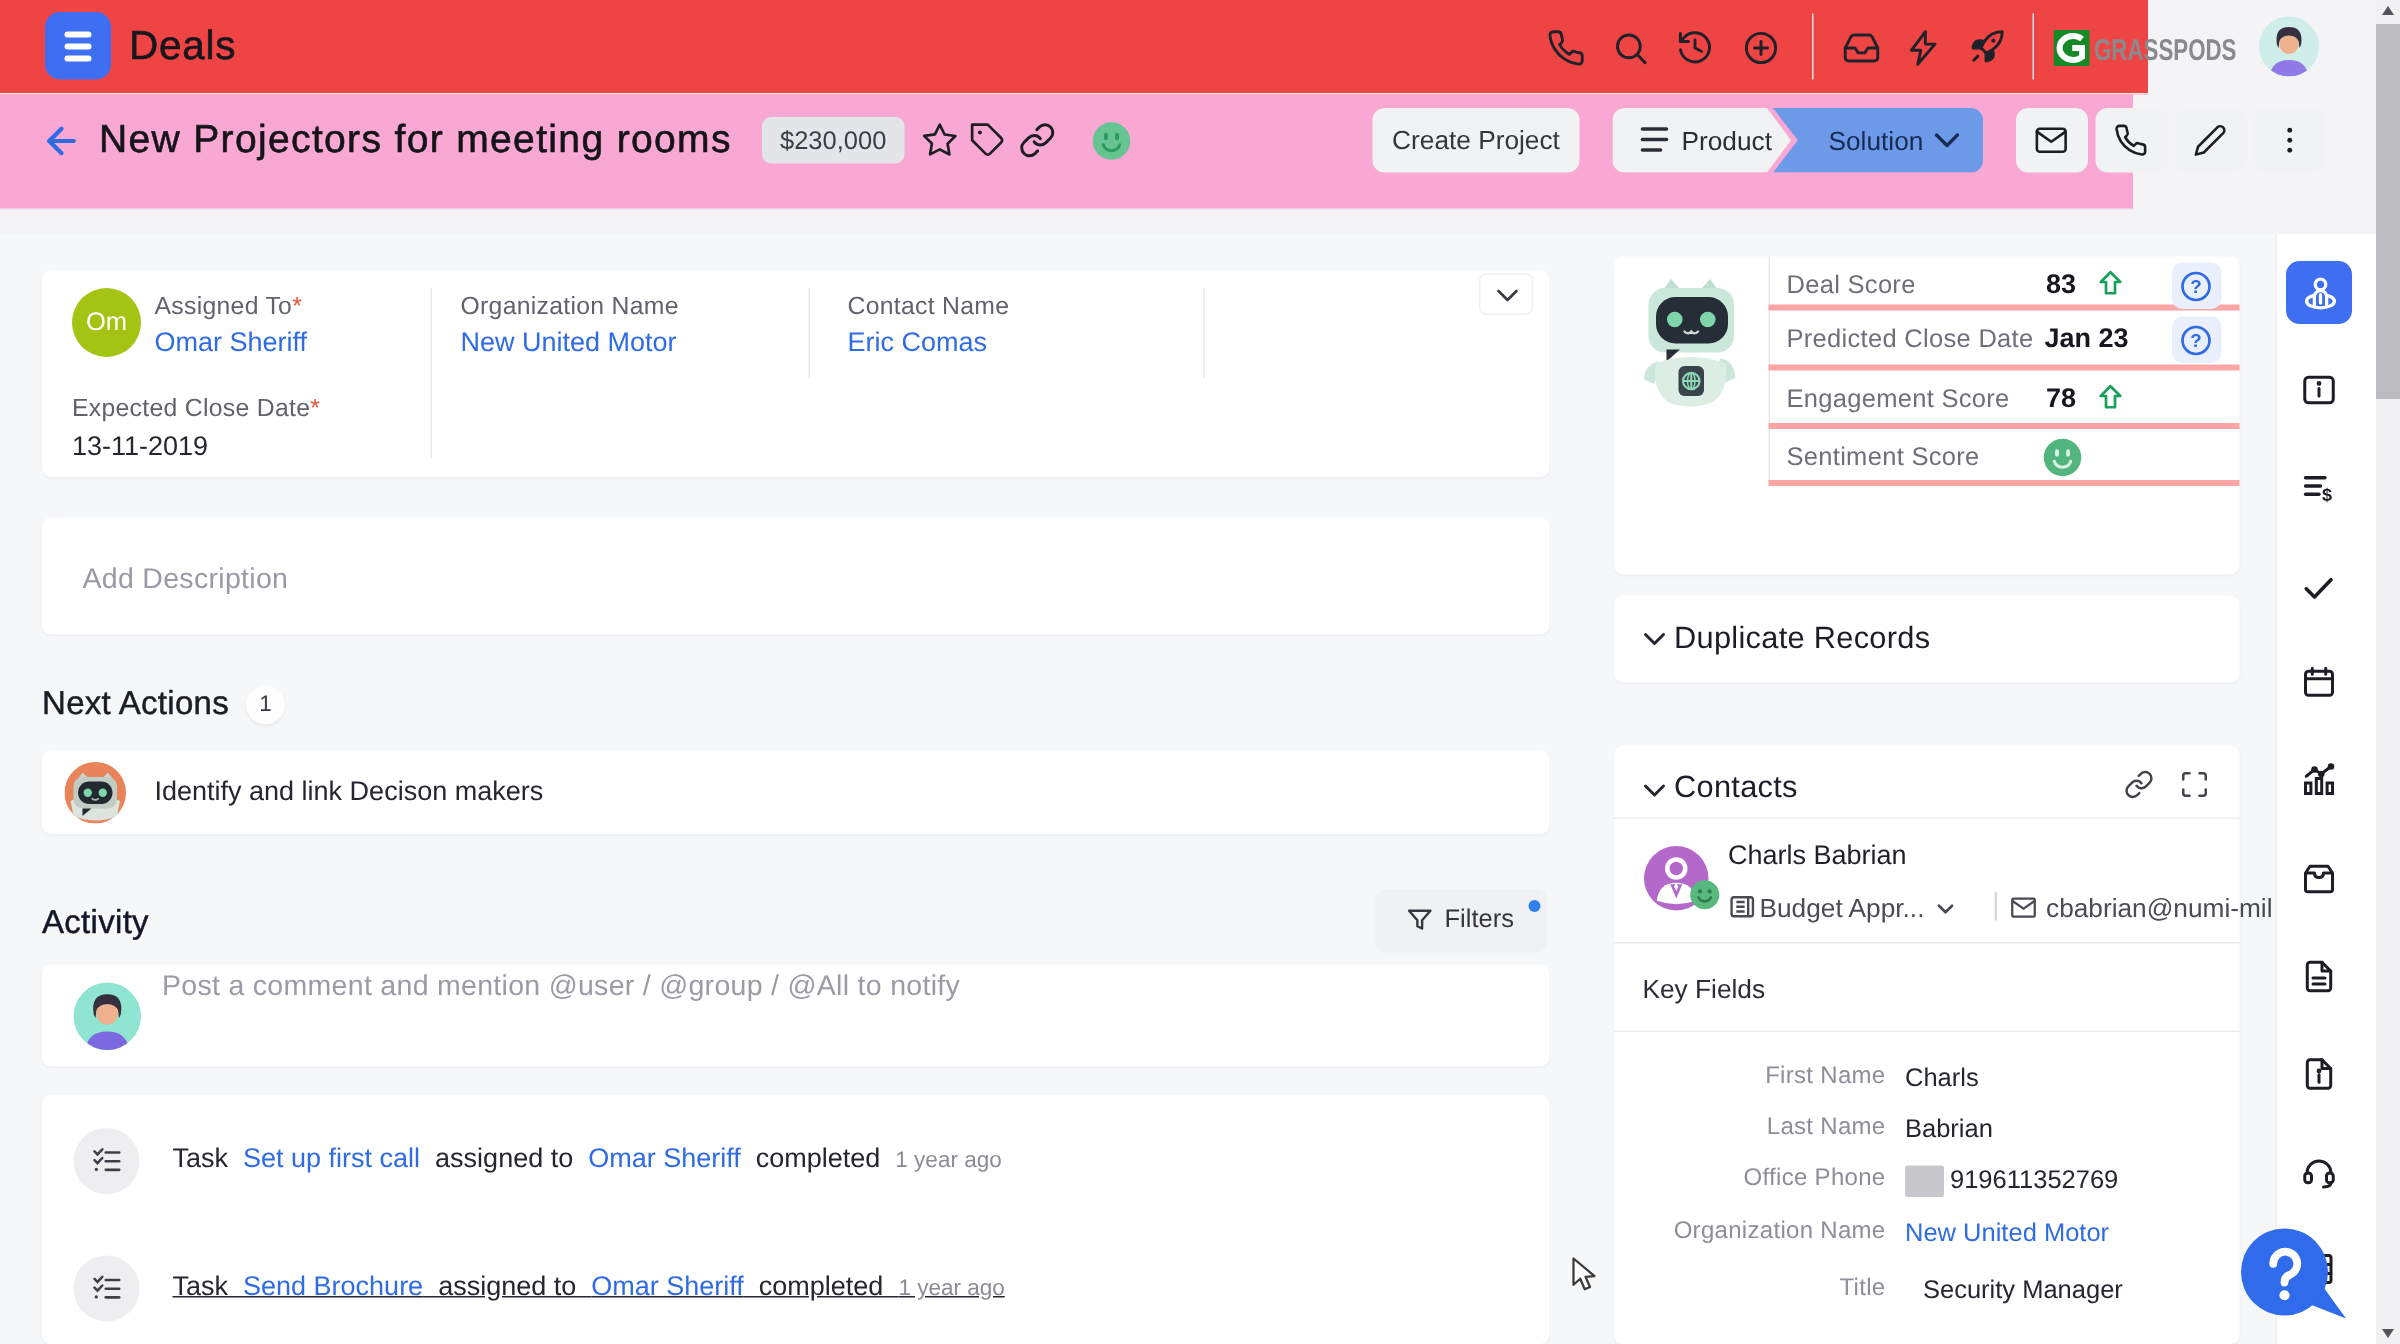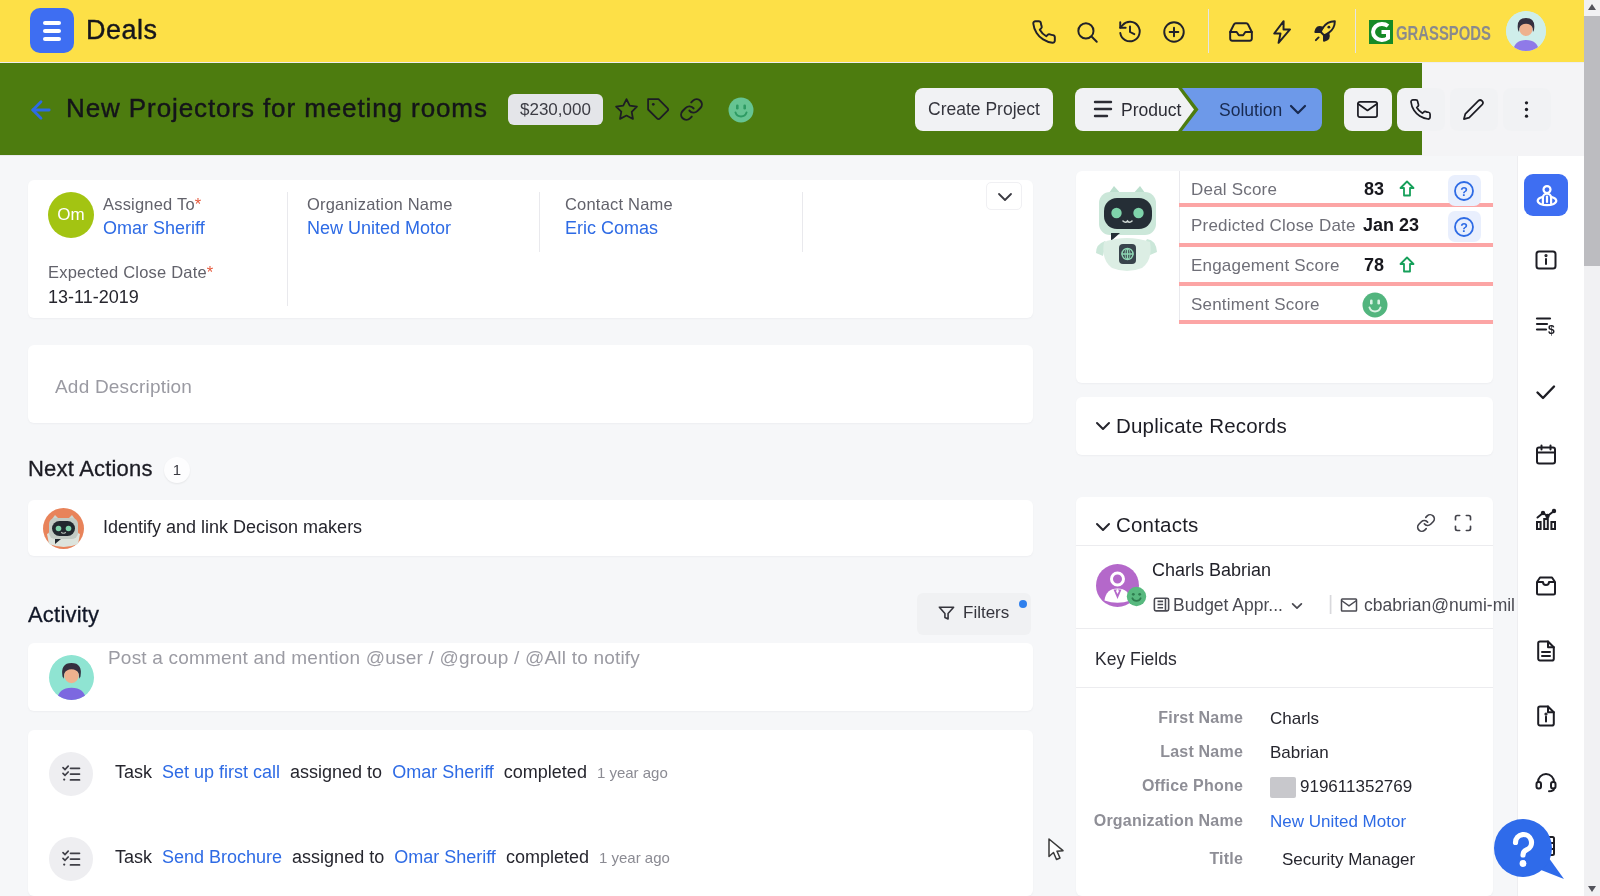--- a/index.html
+++ b/index.html
@@ -1,31 +1,31 @@
 <!DOCTYPE html>
 <html><head>
 <meta charset="utf-8">
 <style>
 * { margin:0; padding:0; box-sizing:border-box; }
 html,body { width:1600px; height:896px; overflow:hidden; font-family:"Liberation Sans", sans-serif; }
 body { background:#f4f4f6; position:relative; }
 
 
-#topbar { position:absolute; left:0; top:0; width:1584px; height:63px; background:#fde047; border-bottom:1px solid #ededf0; z-index:5; }
+#topbar { position:absolute; left:0; top:0; width:1432px; height:63px; background:#ef4444; border-bottom:1px solid #ededf0; z-index:5; }
 #hamb { position:absolute; left:30px; top:8px; width:44px; height:45px; background:#3e6ef2; border-radius:10px; }
 #hamb .l { position:absolute; left:13px; width:18px; height:3.5px; background:#fff; border-radius:2px; }
 #deals-t { position:absolute; left:86px; top:15px; font-size:27px; color:#16161c; letter-spacing:0.5px; -webkit-text-stroke:0.4px #16161c; }
 .topic { position:absolute; top:19px; width:26px; height:26px; color:#21212a; }
 #tsep1 { position:absolute; left:1208px; top:9px; width:1px; height:44px; background:#e4e4e8; }
 #tsep2 { position:absolute; left:1355px; top:9px; width:1px; height:44px; background:#e4e4e8; }
 #logo { position:absolute; left:1369px; top:19px; }
 #avatar-top { position:absolute; left:1506px; top:11px; width:40px; height:40px; border-radius:50%; overflow:hidden; background:#cdeee8; }
 
 
-#dealhead { position:absolute; left:0; top:63px; width:1422px; height:93px; background:#4d7c0f; border-bottom:1px solid #e9e9ed; z-index:4; }
+#dealhead { position:absolute; left:0; top:47px; width:1422px; height:93px; background:#f9a8d4; border-bottom:1px solid #e9e9ed; z-index:4; }
 #backarrow { position:absolute; left:27px; top:33px; width:28px; height:28px; color:#2e6be5; }
 #dtitle { position:absolute; left:66px; top:30px; font-size:26px; color:#14141a; letter-spacing:0.9px; -webkit-text-stroke:0.4px #14141a; }
 #chip { position:absolute; left:508px; top:31px; height:31px; background:#e4e5e9; border-radius:6px; font-size:17px; color:#3c3c44; line-height:31px; padding:0 12px; }
 .hicon { position:absolute; top:34px; width:25px; height:25px; color:#1d1d24; }
 #smiley1 { position:absolute; left:728px; top:34px; }
 .btn { position:absolute; top:25px; height:43px; background:#f1f2f4; border-radius:8px; font-size:17.5px; color:#35353d; text-align:center; }
 #btn-create { left:915px; width:138px; line-height:43px; }
 #stagewrap { position:absolute; left:1075px; top:25px; height:43px; }
 .sqbtn { position:absolute; top:25px; width:48px; height:43px; background:#f1f2f4; border-radius:8px; }
 .sqbtn svg { position:absolute; left:12px; top:10px; }
@@ -94,21 +94,21 @@
 #ct-t { position:absolute; left:40px; top:16px; font-size:20.5px; color:#1d1d25; letter-spacing:0.2px; }
 .cticon { position:absolute; top:16px; width:20px; height:20px; color:#43434b; }
 #ct-div1 { position:absolute; left:0; top:48px; width:417px; height:1px; background:#ececef; }
 #pavatar { position:absolute; left:20px; top:67px; width:54px; height:52px; }
 #cname { position:absolute; left:76px; top:63px; font-size:18px; color:#1f1f27; }
 #crow2 { position:absolute; left:76px; top:97px; height:24px; font-size:17.5px; color:#4a4a52; white-space:nowrap; width:330px; }
 #ct-div2 { position:absolute; left:0; top:131px; width:417px; height:1px; background:#ececef; }
 #kf { position:absolute; left:19px; top:152px; font-size:17.5px; color:#2b2b33; }
 #ct-div3 { position:absolute; left:0; top:190px; width:417px; height:1px; background:#ececef; }
 .krow { position:absolute; width:417px; height:22px; }
-.krow .kl { position:absolute; right:250px; font-size:16px; color:#8e8e96; letter-spacing:0.2px;font-weight:bold; }
+.krow .kl { position:absolute; right:236px; font-size:16px; color:#8e8e96; letter-spacing:0.2px; }
 .krow .kv { position:absolute; left:194px; font-size:17px; color:#26262e; }
 .krow .kv.link { color:#2e6be5; }
 
 .garrow { position:absolute; top:8px; width:20px; height:20px; }
 
 #rail { position:absolute; left:1517px; top:156px; width:67px; height:740px; background:#fff; border-left:1px solid #eeeef1; z-index:6; }
 #rail-active { position:absolute; left:6px; top:18px; width:44px; height:42px; background:#3e6ef2; border-radius:9px; }
 .ricon { position:absolute; left:15px; width:26px; height:26px; color:#1d1d24; }
 
 
@@ -204,21 +204,21 @@
     <div class="task-ic" style="top:107px;">
         <svg width="22" height="22" viewBox="0 0 22 22" fill="none" stroke="#3f3f47" stroke-width="1.7" stroke-linecap="round">
           <path d="M3 4.6 l2 2 3.2-3.4"></path>
           <path d="M10.5 5.3h9"></path>
           <path d="M3 10.4 l2 2 3.2-3.4"></path>
           <path d="M10.5 11.1h9"></path>
           <circle cx="4.2" cy="16.6" r="1.1" fill="#3f3f47" stroke="none"></circle>
           <path d="M10.5 16.9h9"></path>
         </svg>
       </div>
-    <div class="trow" style="top:117px;">Task&nbsp; <span class="lnk">Send Brochure</span>&nbsp; assigned to&nbsp; <span class="lnk">Omar Sheriff</span>&nbsp; completed&nbsp; <span class="ago">1 year ago</span></div>
+    <div class="trow" style="top:117px;text-decoration:underline;">Task&nbsp; <span class="lnk">Send Brochure</span>&nbsp; assigned to&nbsp; <span class="lnk">Omar Sheriff</span>&nbsp; completed&nbsp; <span class="ago">1 year ago</span></div>
   </div>
 
   <div class="card" id="cardA">
     <div id="mascot"><svg width="64" height="92" viewBox="0 0 64 92">
   <path d="M11 12 L19 1 L27 10 Z" fill="#bcdfce"></path>
           <path d="M37 10 L45 1 L53 12 Z" fill="#bcdfce"></path>
   <rect x="4" y="7" width="57" height="43" rx="11" fill="#cbe7d9"></rect>
   <rect x="9" y="13" width="48" height="31" rx="13" fill="#252e36"></rect>
   <circle cx="21.5" cy="28" r="5.2" fill="#7fd4ab"></circle>
           <circle cx="43.5" cy="28" r="5.2" fill="#7fd4ab"></circle>

